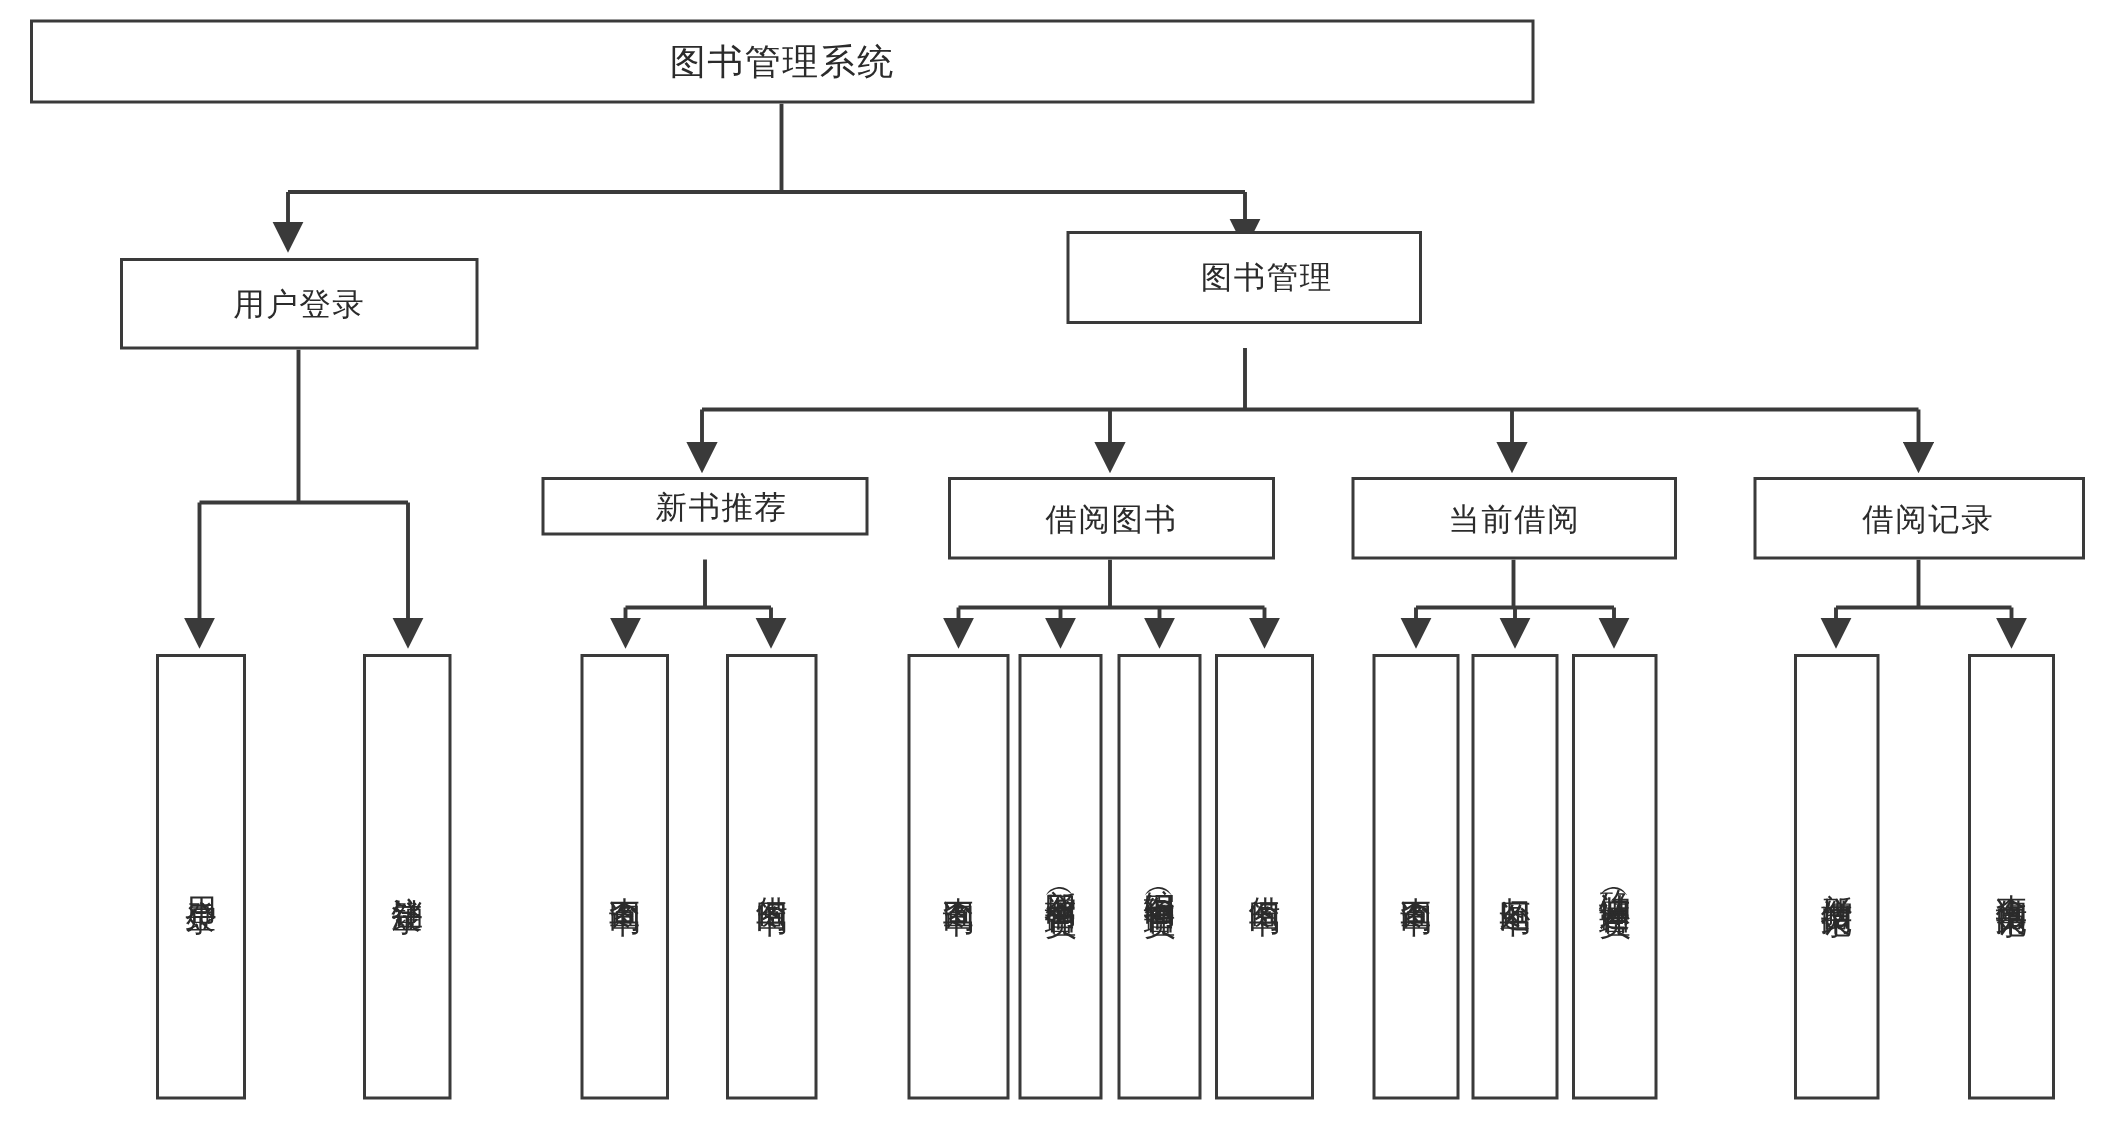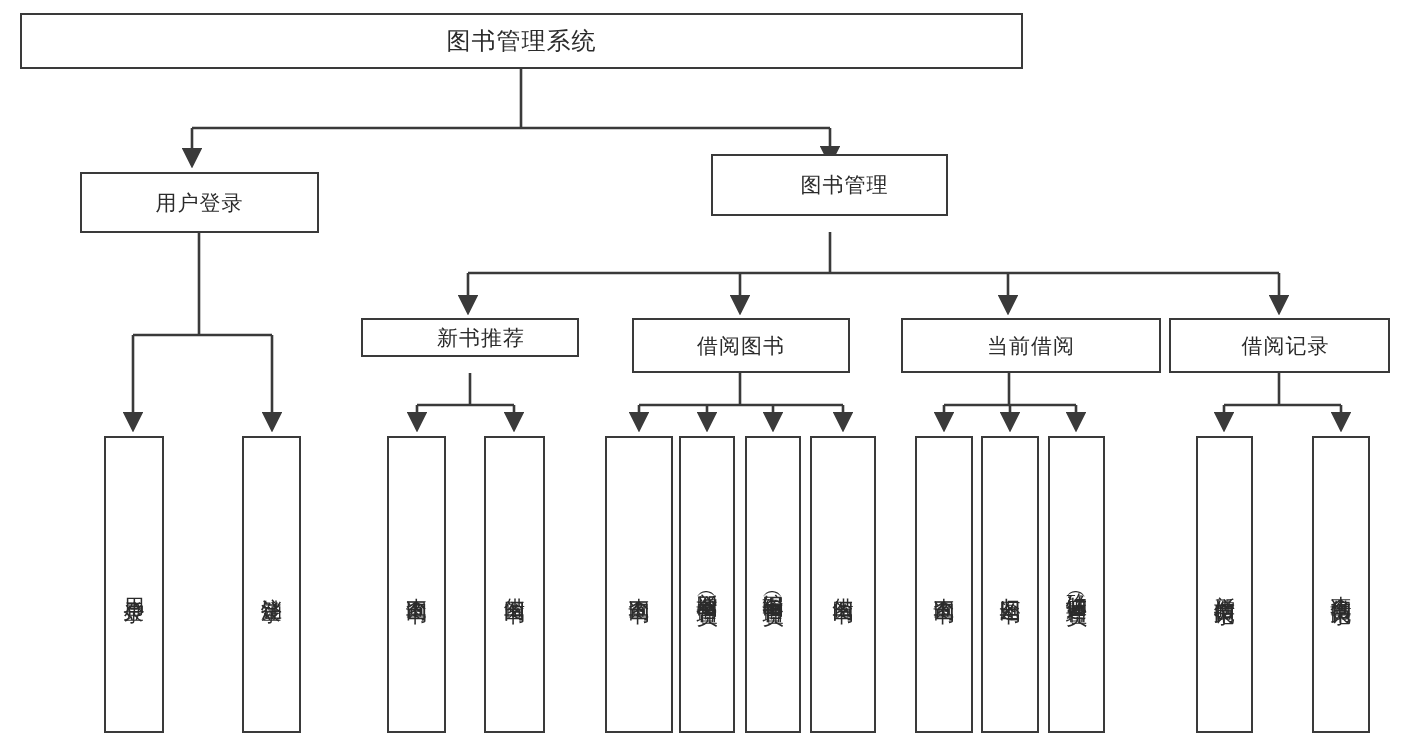--- a/index.html
+++ b/index.html
@@ -118,21 +118,21 @@
     </g>
   </svg>
 
   <div class="node h root" style="left: 20px; top: 13px; width: 1003px; height: 56px;">图书管理系统</div>
 
   <div class="node h" style="left: 80px; top: 172px; width: 239px; height: 61px;">用户登录</div>
   <div class="node h" style="left: 711px; top: 154px; width: 237px; height: 62px; padding-left: 30px;">图书管理</div>
 
   <div class="node h" style="left: 361px; top: 318px; width: 218px; height: 39px; padding-left: 22px;">新书推荐</div>
   <div class="node h" style="left: 632px; top: 318px; width: 218px; height: 55px;">借阅图书</div>
-  <div class="node h" style="left: 901px; top: 318px; width: 260px; height: 55px;">当前借阅</div>
+  <div class="node h" style="left: 901px; top: 318px; width: 217px; height: 55px;">当前借阅</div>
   <div class="node h" style="left: 1169px; top: 318px; width: 221px; height: 55px; padding-left: 12px;">借阅记录</div>
 
   <div class="node v" style="left: 104px; top: 436px; width: 60px; height: 297px;">用户登录</div>
   <div class="node v" style="left: 242px; top: 436px; width: 59px; height: 297px;">注销登录</div>
   <div class="node v" style="left: 387px; top: 436px; width: 59px; height: 297px;">查询图书</div>
   <div class="node v" style="left: 484px; top: 436px; width: 61px; height: 297px;">借阅图书</div>
   <div class="node v" style="left: 605px; top: 436px; width: 68px; height: 297px;">查询图书</div>
   <div class="node v" style="left: 679px; top: 436px; width: 56px; height: 297px;">新增图书（管理员）</div>
   <div class="node v" style="left: 745px; top: 436px; width: 56px; height: 297px;">编辑图书（管理员）</div>
   <div class="node v" style="left: 810px; top: 436px; width: 66px; height: 297px;">借阅图书</div>

